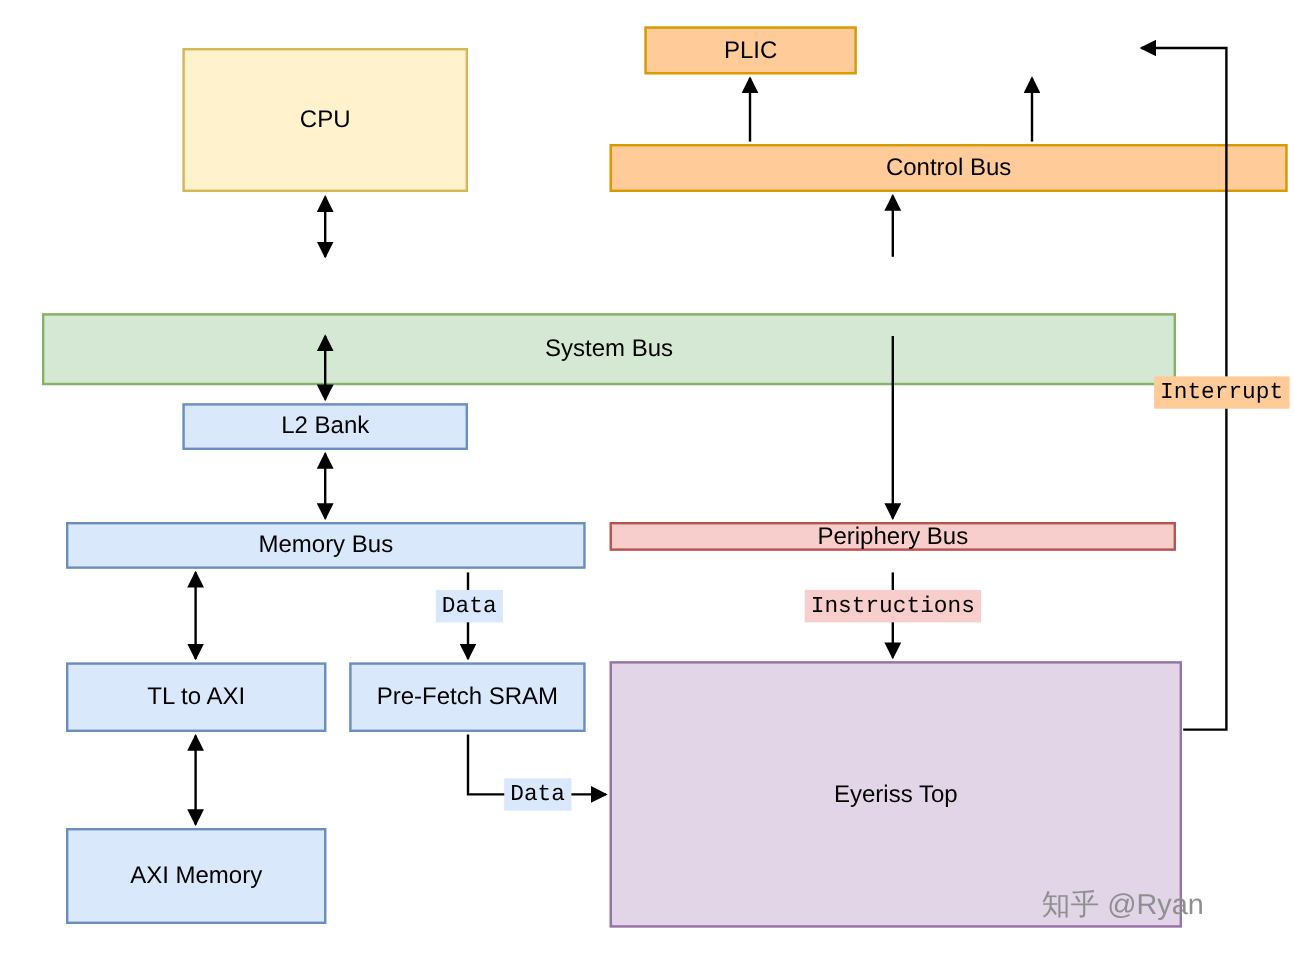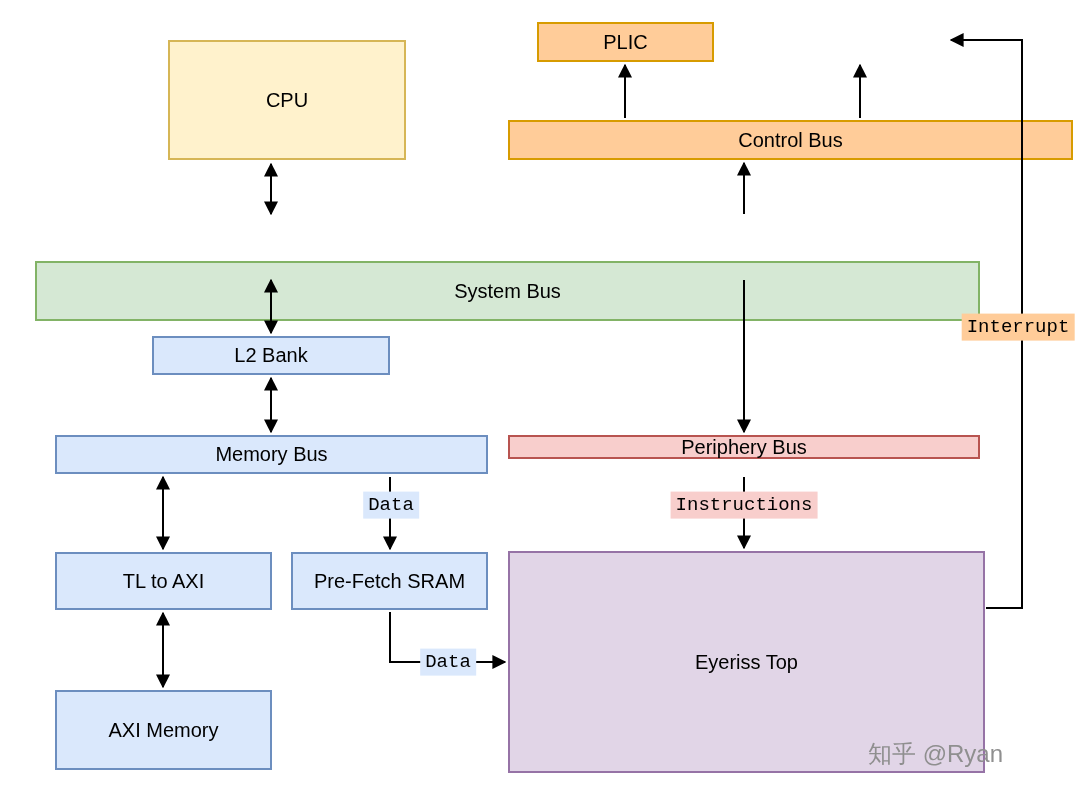--- a/index.html
+++ b/index.html
@@ -15,21 +15,21 @@
   .node {
     position: absolute;
     box-sizing: border-box;
     display: flex;
     align-items: center;
     justify-content: center;
     font-size: 20px;
     text-align: center;
     white-space: nowrap;
   }
-  .yellow { background: #fff2cc; border: 2px solid #d6b656; margin-left: 16px; }
+  .yellow { background: #fff2cc; border: 2px solid #d6b656; }
   .orange { background: #ffcc99; border: 2px solid #d79b00; }
   .green  { background: #d5e8d4; border: 2px solid #82b366; }
   .blue   { background: #dae8fc; border: 2px solid #6c8ebf; }
   .red    { background: #f8cecc; border: 2px solid #b85450; }
   .purple { background: #e1d5e7; border: 2px solid #9673a6; }
 
   svg.wires {
     position: absolute; left: 0; top: 0;
     width: 1078px; height: 803px;
     pointer-events: none;

